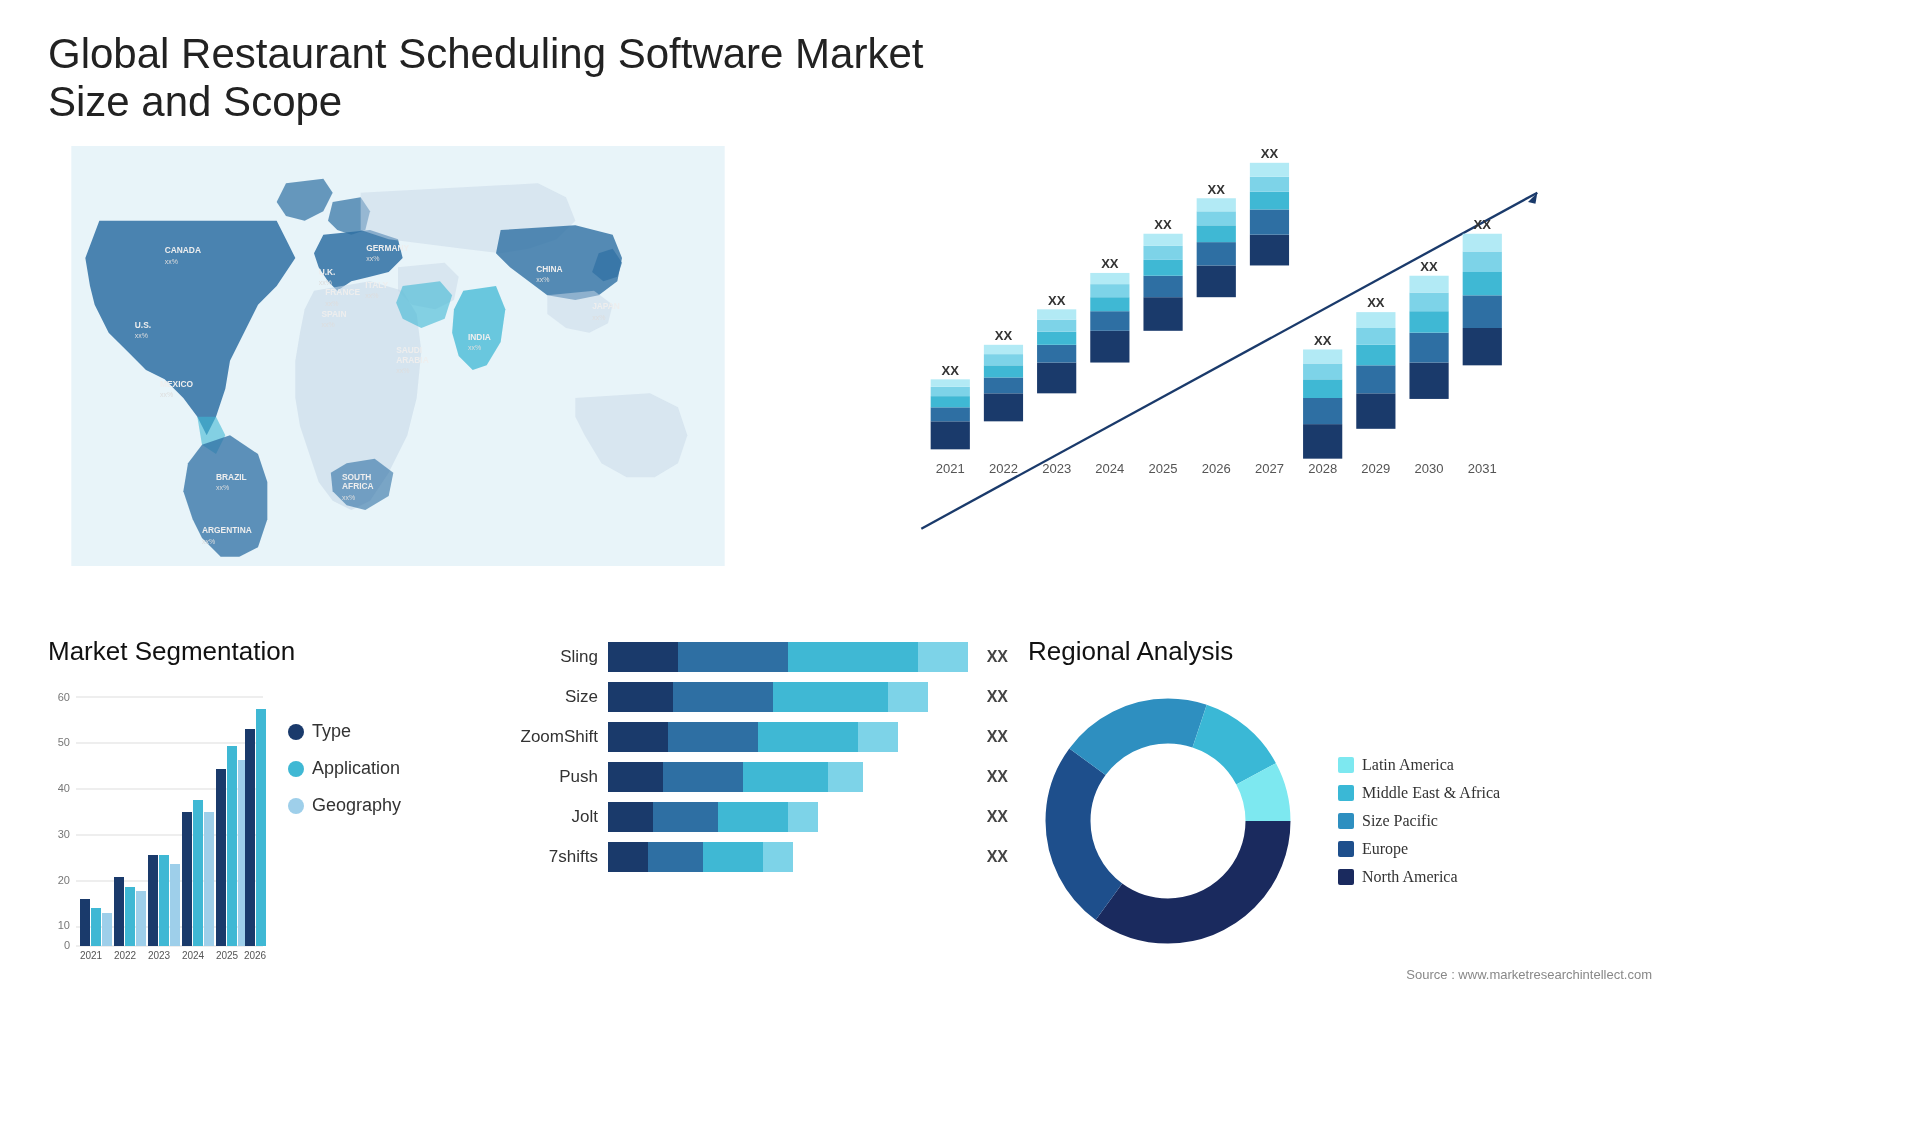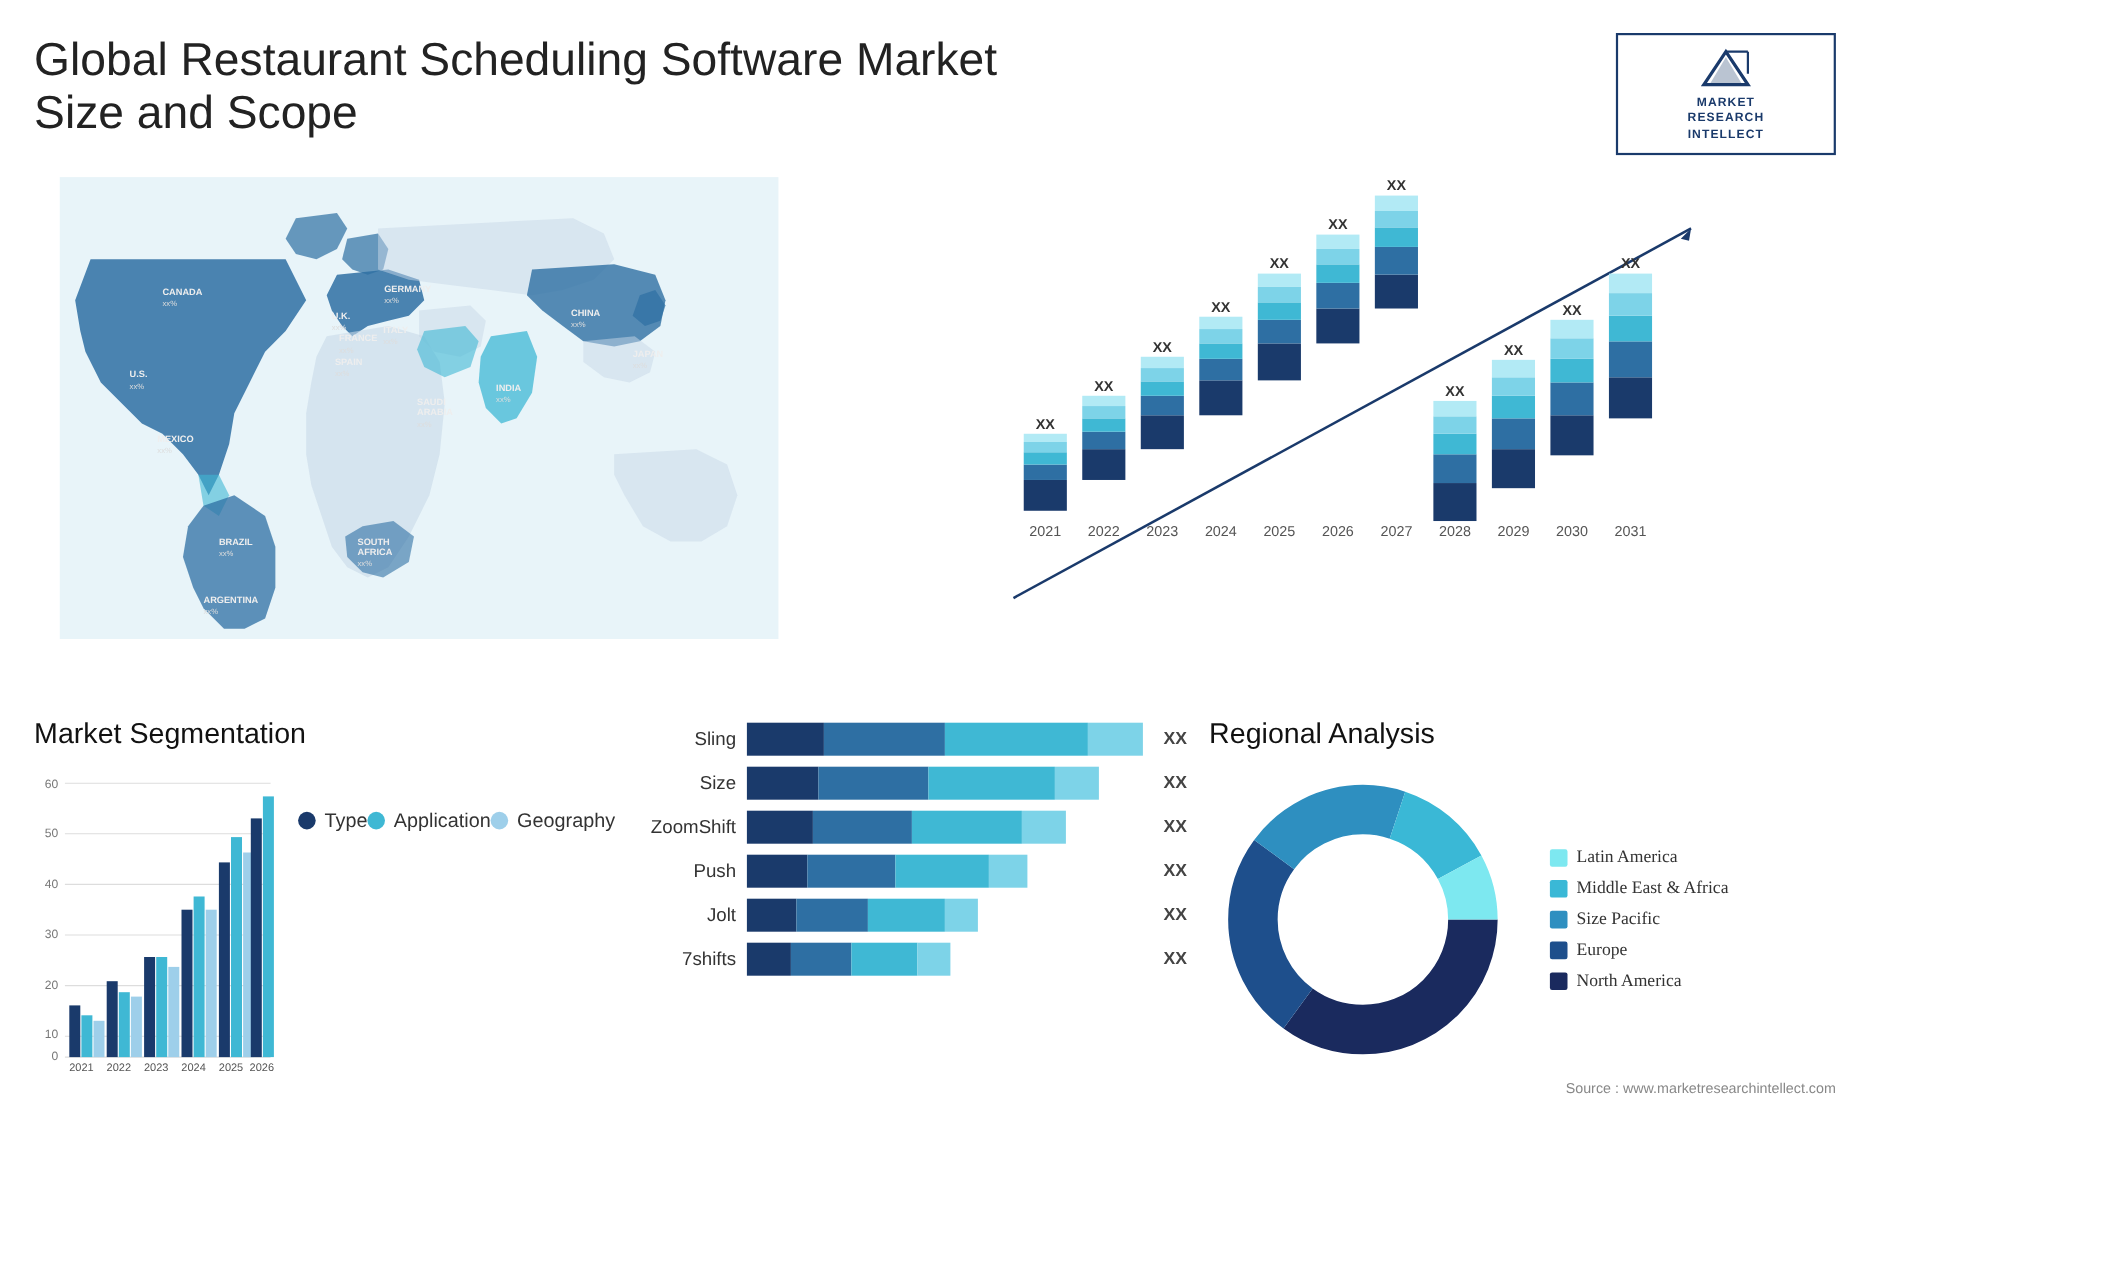--- a/index.html
+++ b/index.html
@@ -6,21 +6,21 @@
     body {
       font-family: Arial, sans-serif;
       background: #fff;
       width: 1920px;
       min-height: 1146px;
       overflow: hidden;
     }
     .page {
       width: 1700px;
       min-height: 1146px;
-      padding: 30px 31px;
+      padding: 30px 48px;
       position: relative;
     }
     .header {
       display: flex;
       justify-content: space-between;
       align-items: flex-start;
       margin-bottom: 20px;
     }
     .title {
       font-size: 42px;
@@ -107,22 +107,22 @@
       display: flex;
       align-items: flex-start;
       gap: 20px;
       height: 300px;
     }
     .seg-svg-wrap {
       flex: 0 0 220px;
     }
     .seg-legend {
       display: flex;
-      flex-direction: row;
-      gap: 0;
+      flex-direction: column;
+      gap: 16px;
       justify-content: center;
       padding-top: 40px;
     }
     .legend-item {
       display: flex;
       align-items: center;
       gap: 8px;
       font-size: 18px;
       color: #333;
     }
@@ -212,33 +212,20 @@
       fill: #ddd;
     }
   </style>
 </head>
 <body>
 
 <div class="page">
 
   <div class="header">
     <h1 class="title">Global Restaurant Scheduling Software Market Size and Scope</h1>
-    <div class="logo-box">
-      <svg class="logo-icon" viewBox="0 0 50 40">
-        <polygon points="5,35 25,5 45,35" fill="none" stroke="#1a3a6b" stroke-width="3"></polygon>
-        <polygon points="10,35 25,10 40,35" fill="#1a3a6b" opacity="0.3"></polygon>
-        <line x1="25" y1="5" x2="45" y2="5" stroke="#1a3a6b" stroke-width="2"></line>
-        <line x1="45" y1="5" x2="45" y2="25" stroke="#1a3a6b" stroke-width="2"></line>
-      </svg>
-      <div class="logo-text">
-        <span>MARKET</span><br>
-        <span>RESEARCH</span><br>
-        <span>INTELLECT</span>
-      </div>
-    </div>
   </div>
 
   <div class="top-section">
 
     <div class="map-section">
       <div class="map-container">
         <svg viewBox="0 0 700 450" class="map-svg">
 
           <rect width="700" height="450" fill="#e8f4f9"></rect>
 

